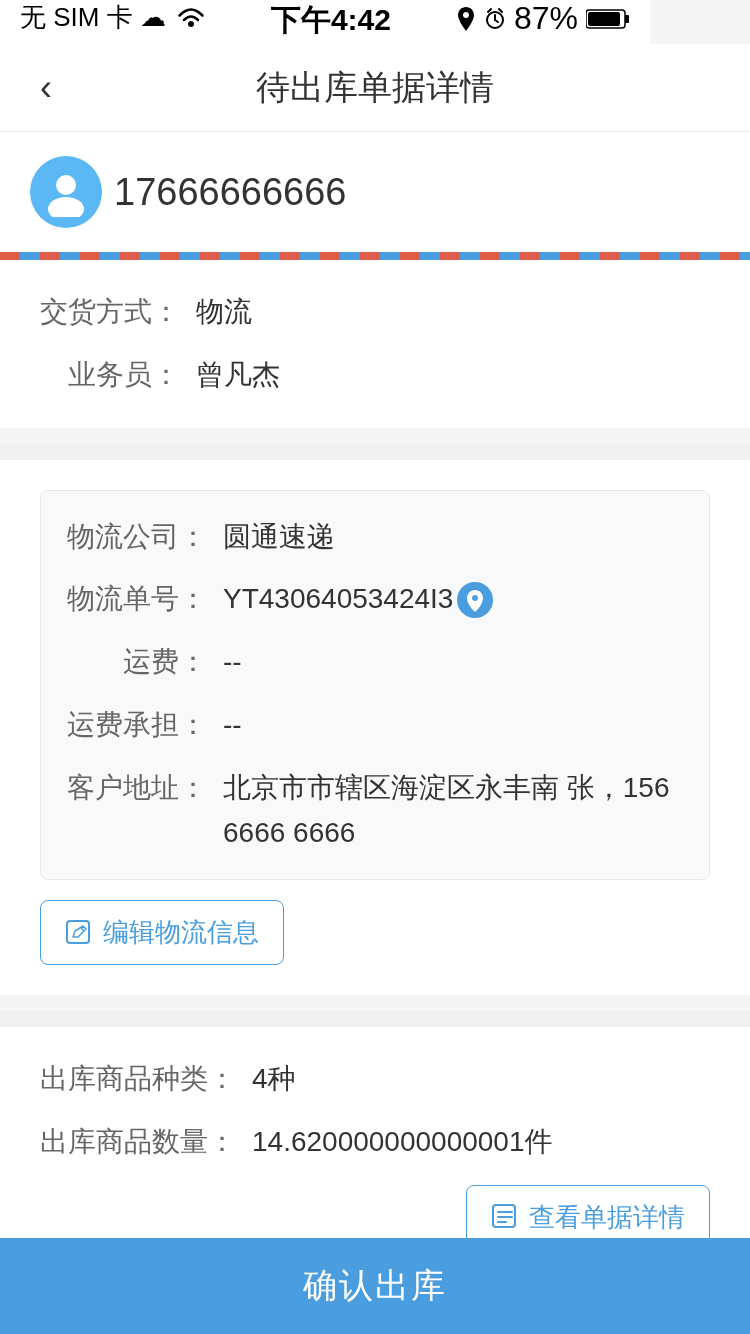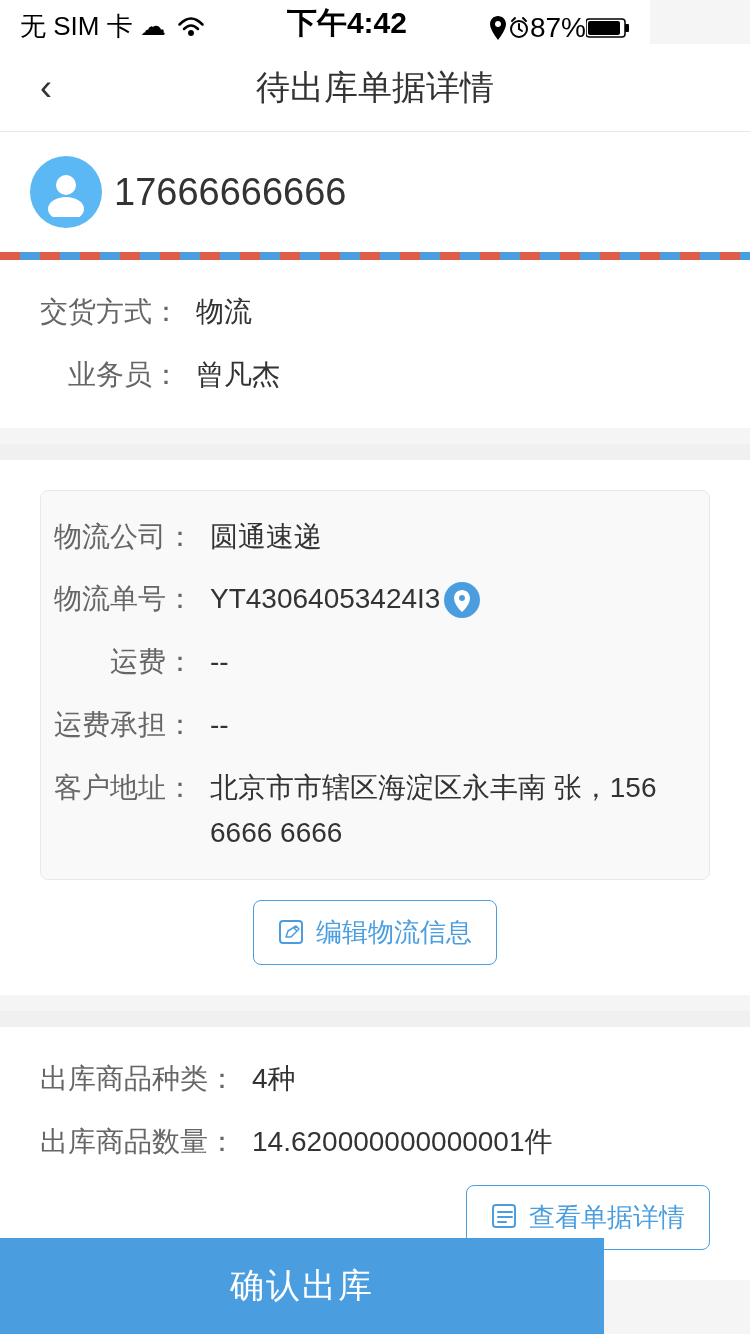--- a/index.html
+++ b/index.html
@@ -12,29 +12,29 @@
       font-size: 28px;
       color: #333;
     }
 
     
     .status-bar {
       width: 650px;
       height: 44px;
       background: #fff;
       display: flex;
-      align-items: flex-end;
+      align-items: flex-start;
       justify-content: space-between;
       padding: 0 20px;
       font-size: 26px;
       color: #000;
     }
     .status-left { display: flex; align-items: center; gap: 10px; }
     .status-center { font-size: 30px; font-weight: 700; }
-    .status-right { display: flex; align-items: center; font-size: 28px; }
+    .status-right { display: flex; align-items: center; gap: 8px; font-size: 32px; }
 
     
     .nav-bar {
       width: 750px;
       height: 88px;
       background: #fff;
       display: flex;
       align-items: center;
       justify-content: center;
       position: relative;
@@ -124,29 +124,29 @@
       display: flex;
       align-items: center;
       gap: 4px;
     }
 
     
     .logistics-card {
       background: #f9f9f9;
       border: 1px solid #e8e8e8;
       border-radius: 8px;
-      padding: 24px 13px;
+      padding: 24px 26px;
       margin: 0 0 20px 0;
     }
 
     
     .edit-btn {
       display: flex;
       align-items: center;
-      justify-content: center;
+      justify-content: flex-start;
       margin-top: 16px;
     }
     .btn-outline {
       border: 1px solid #4a9ee0;
       border-radius: 8px;
       padding: 14px 24px;
       color: #4a9ee0;
       font-size: 26px;
       display: flex;
       align-items: center;
@@ -173,21 +173,21 @@
       display: flex;
       justify-content: flex-end;
       margin-top: 20px;
     }
 
     
     .confirm-btn {
       position: fixed;
       bottom: 0;
       left: 0;
-      width: 604px;
+      width: 750px;
       height: 96px;
       background: #4a9ee0;
       display: flex;
       align-items: center;
       justify-content: center;
       font-size: 34px;
       color: #fff;
       font-weight: 500;
       cursor: pointer;
       letter-spacing: 2px;

